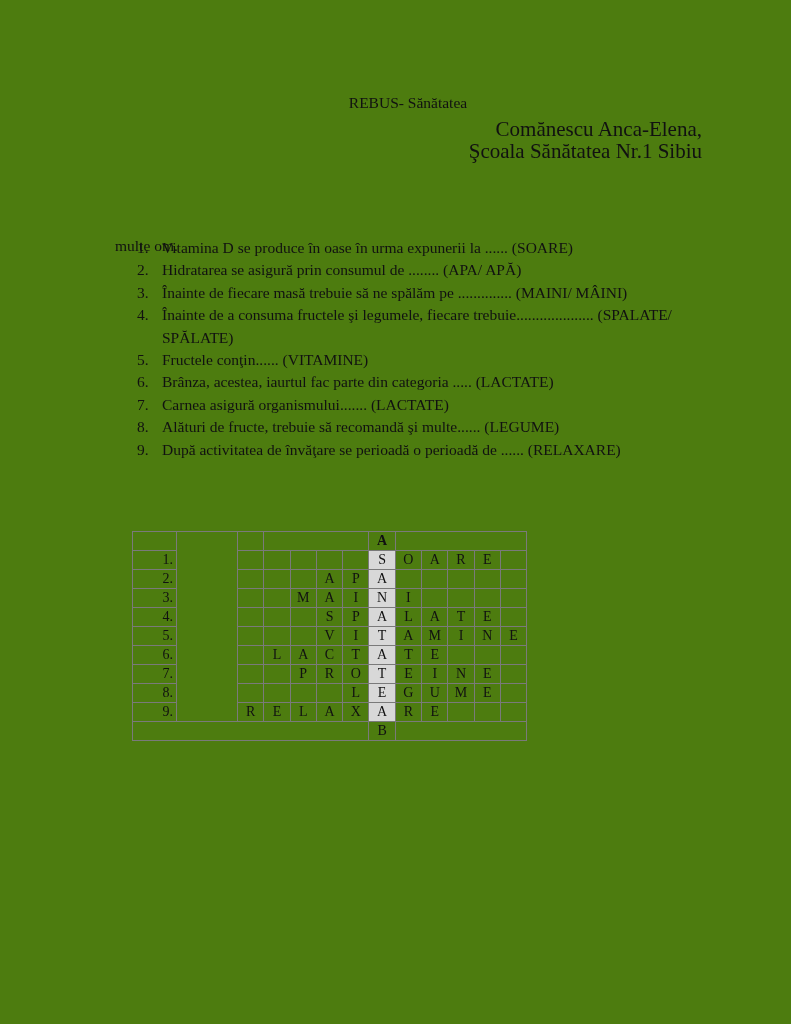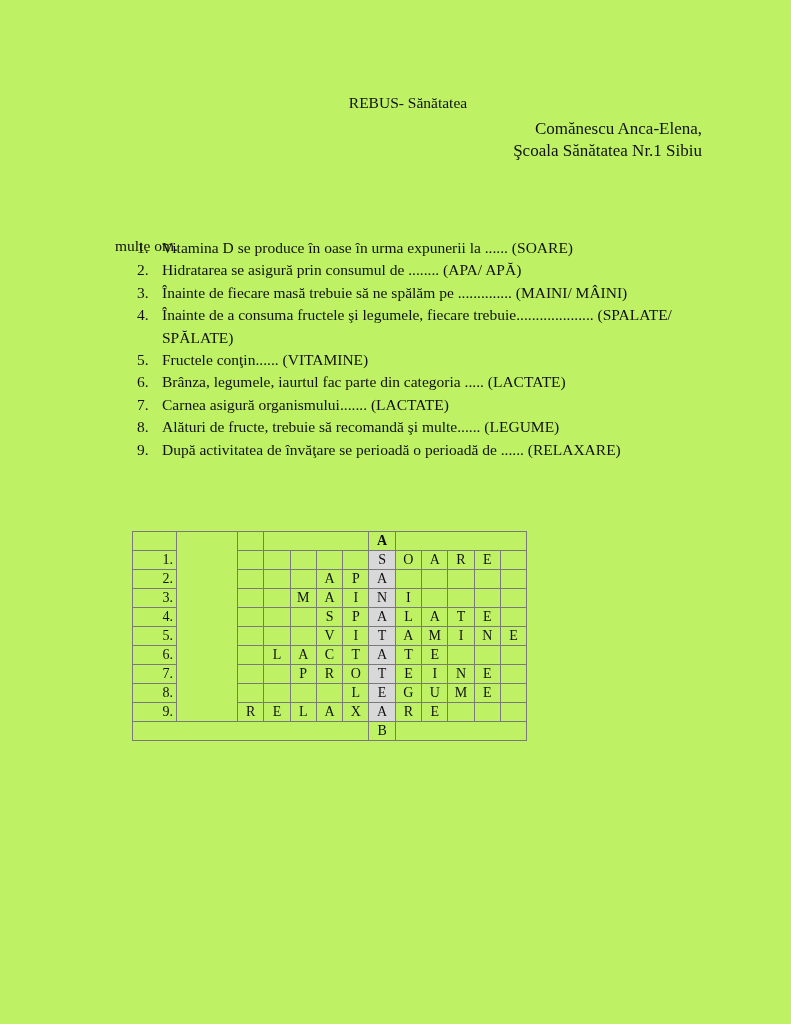--- a/index.html
+++ b/index.html
@@ -5,36 +5,36 @@
   html,body { margin:0; padding:0; }
   body {
     font-family: "Liberation Serif", "DejaVu Serif", serif;
     background:#ffffff;
     color:#111111;
   }
   .page {
     position:relative;
     width:791px;
     height:1024px;
-    background:#bef264;
+    background:#4d7c0f;
     overflow:hidden;
   }
   .doc-title {
     position:absolute;
     left:115px; top:92px; width:586px;
     text-align:center;
     font-size:15.5px;
     line-height:22.4px;
     white-space:pre;
   }
   .author-block {
     position:absolute;
     left:115px; top:118px; width:587px;
     text-align:right;
-    font-size:17px;
+    font-size:21px;
     line-height:22.4px;
   }
   .intro-block {
     position:absolute;
     left:115px; top:190px; width:600px;
     font-size:15.5px;
     line-height:22.4px;
     white-space:pre;
   }
   .clue-list {
@@ -91,21 +91,21 @@
     <div>multe om.</div>
   </div>
 
   <div class="clue-list">
       <div class="clue-line"><span class="clue-num">1.</span><span>Vitamina D se produce în oase în urma expunerii la ...... (SOARE)</span></div>
       <div class="clue-line"><span class="clue-num">2.</span><span>Hidratarea se asigură prin consumul de ........ (APA/ APĂ)</span></div>
       <div class="clue-line"><span class="clue-num">3.</span><span>Înainte de fiecare masă trebuie să ne spălăm pe .............. (MAINI/ MÂINI)</span></div>
       <div class="clue-line"><span class="clue-num">4.</span><span>Înainte de a consuma fructele şi legumele, fiecare trebuie.................... (SPALATE/</span></div>
       <div class="clue-line"><span>SPĂLATE)</span></div>
       <div class="clue-line"><span class="clue-num">5.</span><span>Fructele conţin...... (VITAMINE)</span></div>
-      <div class="clue-line"><span class="clue-num">6.</span><span>Brânza, legumele, iaurtul fac parte din categoria ..... (LACTATE)</span></div>
+      <div class="clue-line"><span class="clue-num">6.</span><span>Brânza, acestea, iaurtul fac parte din categoria ..... (LACTATE)</span></div>
       <div class="clue-line"><span class="clue-num">7.</span><span>Carnea asigură organismului....... (LACTATE)</span></div>
       <div class="clue-line"><span class="clue-num">8.</span><span>Alături de fructe, trebuie să recomandă şi multe...... (LEGUME)</span></div>
       <div class="clue-line"><span class="clue-num">9.</span><span>După activitatea de învăţare se perioadă o perioadă de ...... (RELAXARE)</span></div>
     </div>
 
   <table class="rebus-table">
     <colgroup>
         <col style="width: 44px;">
         <col style="width: 61px;">
         <col style="width: 26.3px;">

